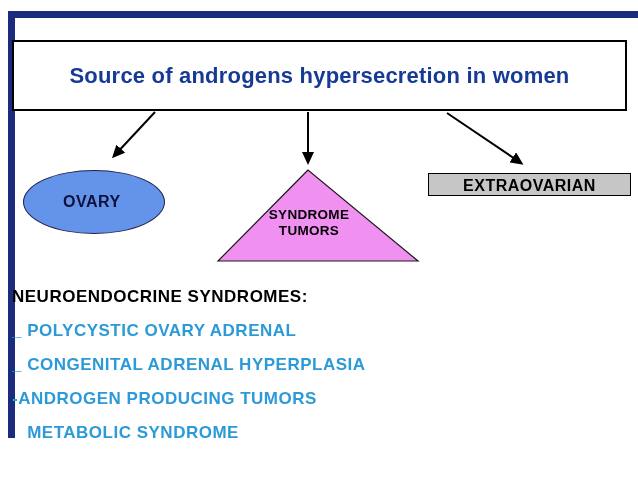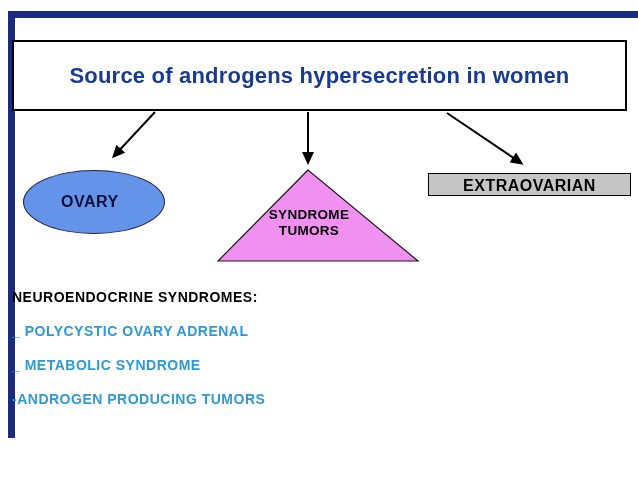--- a/index.html
+++ b/index.html
@@ -24,42 +24,42 @@
   
   .diagram-svg{position:absolute;left:0;top:0;width:638px;height:479px;}
 
   
   .ovary{
     position:absolute;left:23px;top:170px;width:140px;height:62px;
     background:#6494ea;border:1px solid #20204a;border-radius:50%;
     display:flex;align-items:center;
   }
   .ovary-label{
-    padding-left:37px;color:#10103c;font-size:16px;font-weight:bold;letter-spacing:0.5px;
+    padding-left:25px;color:#10103c;font-size:16px;font-weight:bold;letter-spacing:0.5px;margin-left:14px;
   }
 
   
   .adrenal-label{
     position:absolute;left:248px;top:207px;width:122px;text-align:center;
     color:#000000;font-size:13.5px;font-weight:bold;line-height:16px;letter-spacing:0.3px;
   }
 
   
   .extraovarian{
     position:absolute;left:428px;top:173px;width:201px;height:21px;
     background:#c6c6c6;border:1px solid #000000;
     display:flex;align-items:flex-end;justify-content:center;
   }
   .extraovarian-label{color:#000000;font-size:16px;font-weight:bold;letter-spacing:0.5px;}
 
   
   .list{position:absolute;left:12px;top:280px;width:600px;}
   .list .line{
     display:block;height:34px;line-height:34px;
-    font-size:14px;font-weight:bold;letter-spacing:0.5px;white-space:nowrap;
+    font-size:17px;font-weight:bold;letter-spacing:0.5px;white-space:nowrap;
   }
   .list .heading{color:#000000;}
   .list .blue{color:#2d9ad8;}
 </style>
 </head>
 <body>
 
 <div class="slide">
 
   <div class="frame-top"></div>
@@ -90,17 +90,18 @@
     <span>TUMORS</span>
   </div>
 
   <div class="extraovarian">
     <span class="extraovarian-label">EXTRAOVARIAN</span>
   </div>
 
   <div class="list">
     <span class="line heading">NEUROENDOCRINE SYNDROMES:</span>
     <span class="line blue">_ POLYCYSTIC OVARY ADRENAL</span>
+    <span class="line blue">_ CONGENITAL ADRENAL HYPERPLASIA</span>
+    <span class="line blue">-ANDROGEN PRODUCING TUMORS</span>
     <span class="line blue">_ METABOLIC SYNDROME</span>
-    <span class="line blue">-ANDROGEN PRODUCING TUMORS</span>
   </div>
 
 </div>
 
 </body></html>

